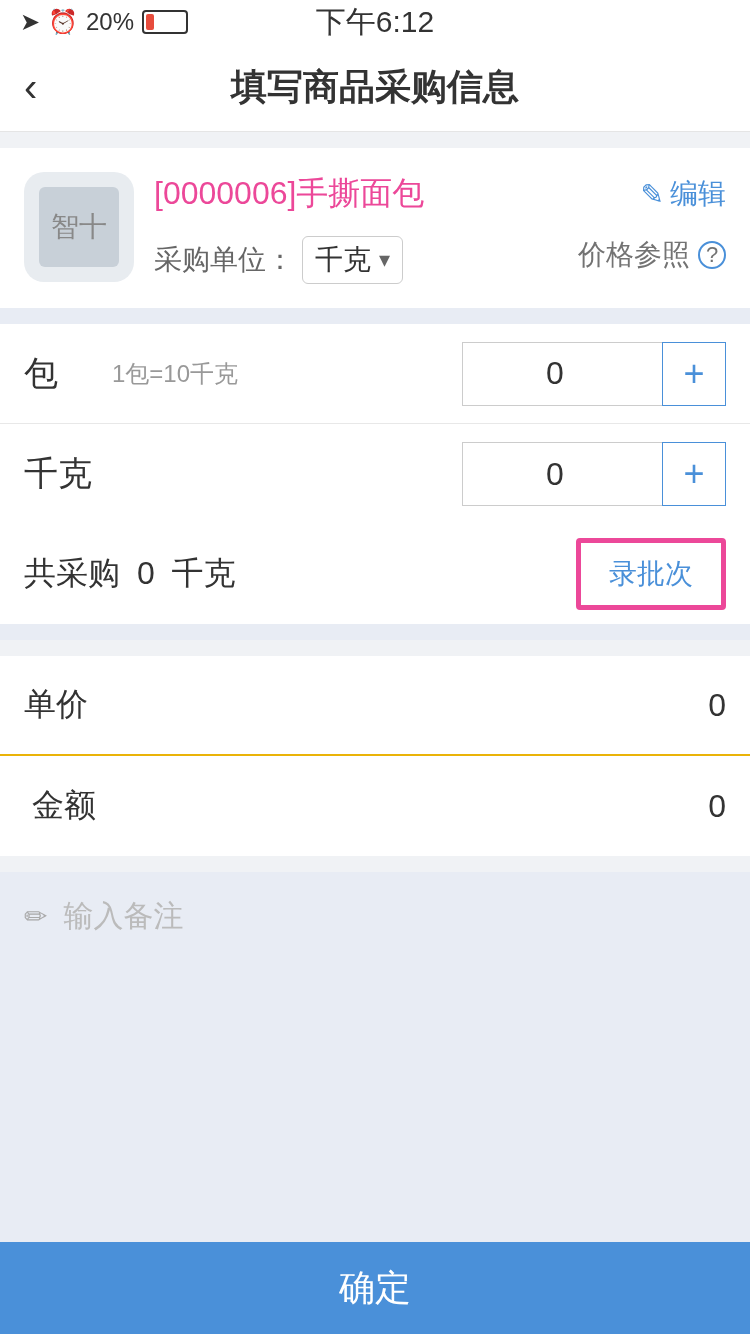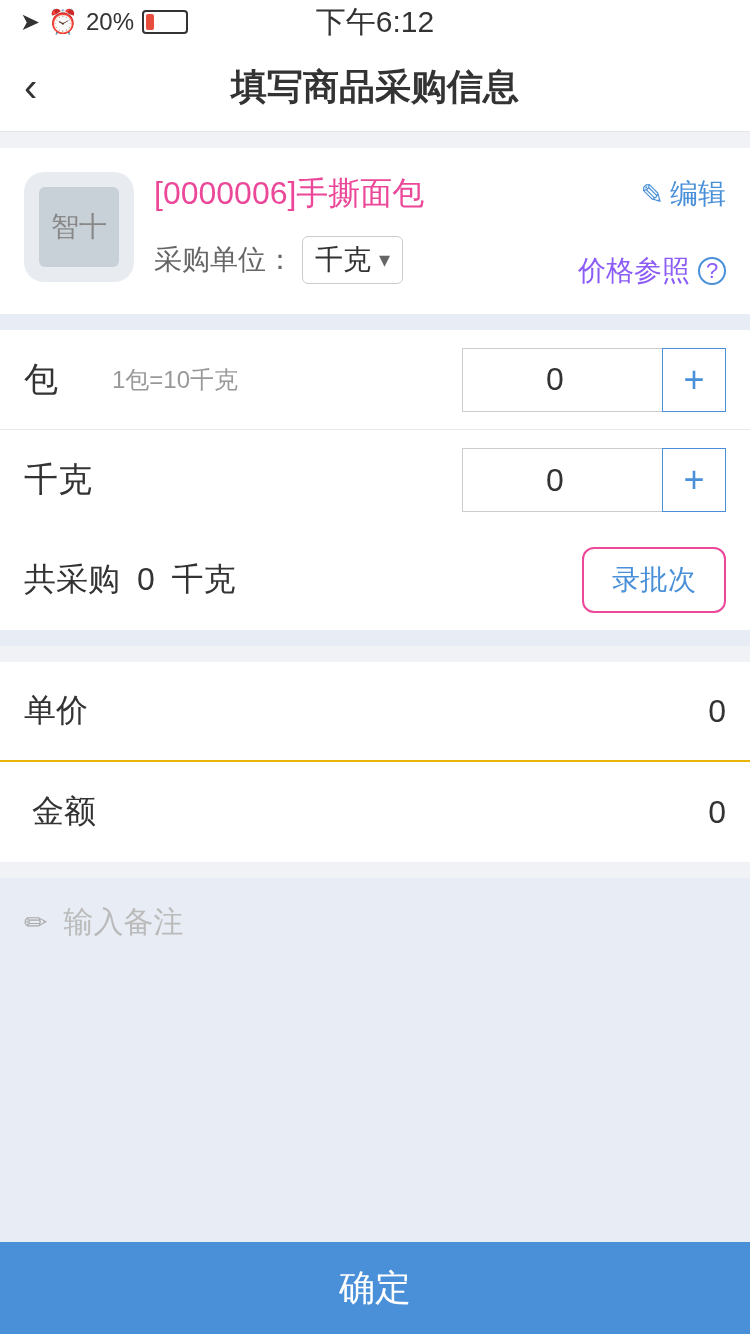--- a/index.html
+++ b/index.html
@@ -155,27 +155,26 @@
       border: 1px solid #ccc;
       border-radius: 6px;
       padding: 4px 12px;
       font-size: 28px;
       color: #333;
       background: #fff;
       gap: 8px;
       cursor: pointer;
     }
     .price-ref {
-      color: #8b5cf6;
+      color: #737373;
       font-size: 28px;
       display: flex;
       align-items: center;
       gap: 8px;
       cursor: pointer;
-      margin-top: 16px;
     }
 
     
     .divider {
       width: 100%;
       height: 16px;
       background: #e8ecf4;
     }
 
     
@@ -235,25 +234,25 @@
     
     .summary-row {
       background: #fff;
       display: flex;
       align-items: center;
       justify-content: space-between;
       padding: 0 24px;
       height: 100px;
     }
     .batch-btn {
-      border: 2px solid #ec4899;
+      border: 5px solid #ec4899;
       color: #4a90d9;
       background: #fff;
       padding: 12px 28px;
-      border-radius: 12px;
+      border-radius: 4px;
       font-size: 28px;
       cursor: pointer;
     }
 
     
     .price-section {
       background: #fff;
       margin-top: 16px;
     }
     .price-row {

